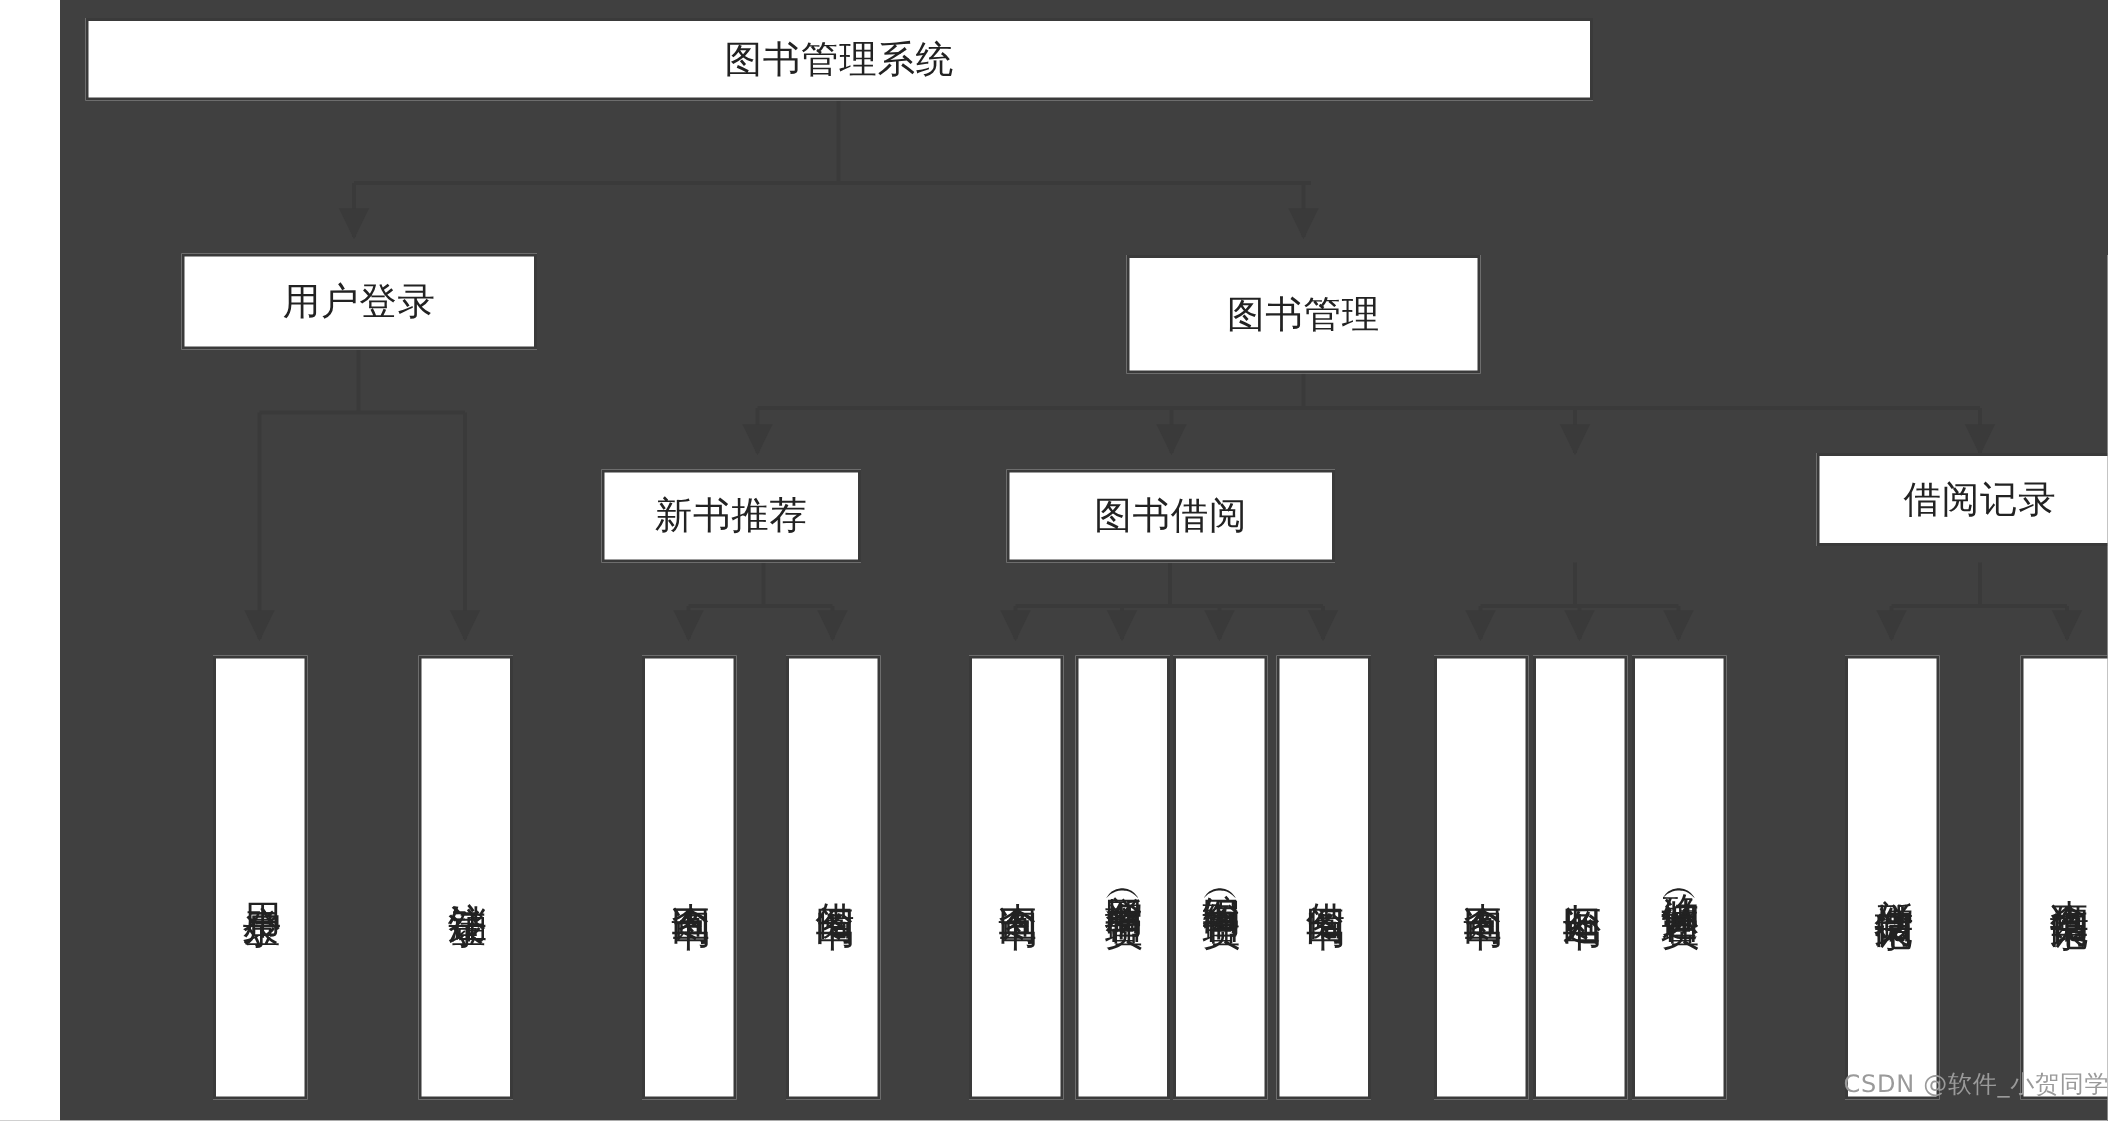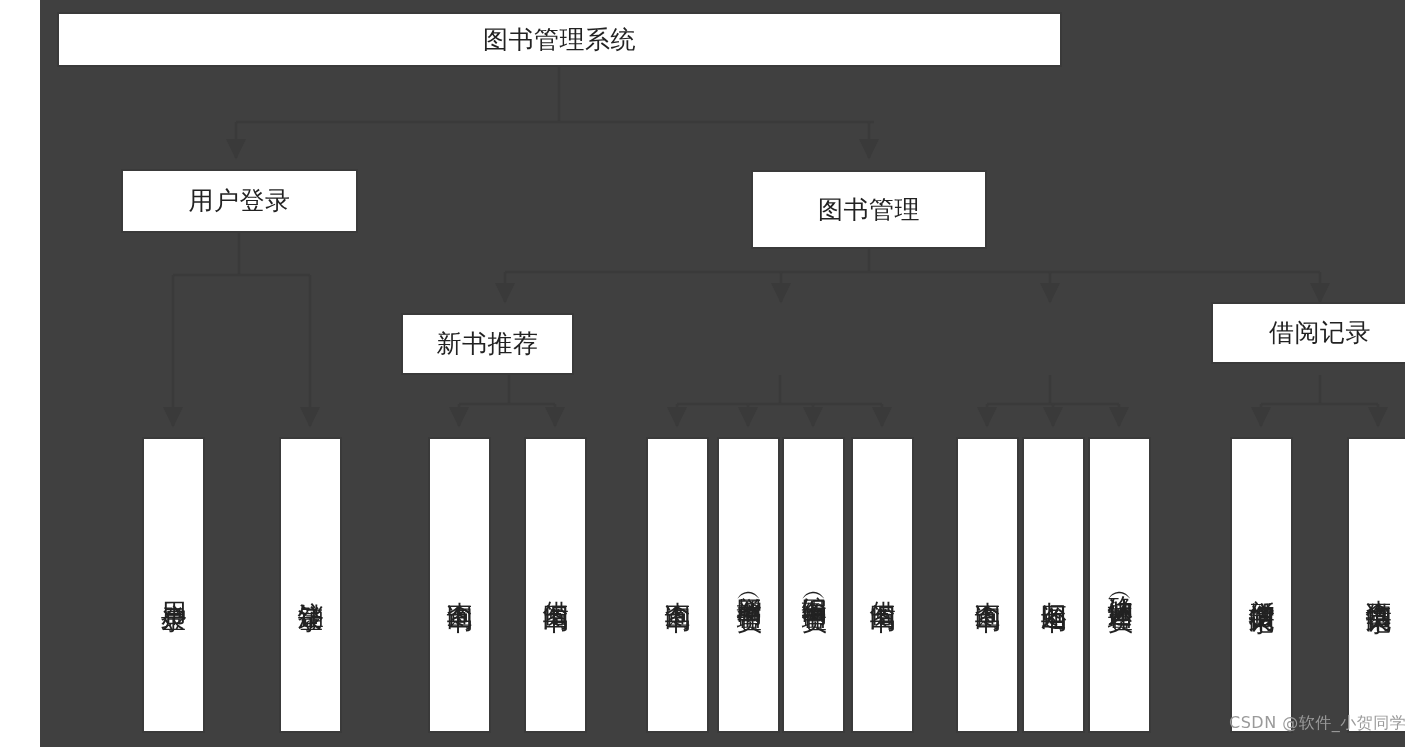--- a/index.html
+++ b/index.html
@@ -138,20 +138,23 @@
   <div class="node horiz" style="left:81px; top:169px; width:237px; height:64px;">
     <span class="label">用户登录</span>
   </div>
   <div class="node horiz" style="left:711px; top:170px; width:236px; height:79px;">
     <span class="label">图书管理</span>
   </div>
 
   <div class="node horiz" style="left:361px; top:313px; width:173px; height:62px;">
     <span class="label">新书推荐</span>
   </div>
+  <div class="node horiz" style="left:631px; top:313px; width:219px; height:62px;">
+    <span class="label">图书借阅</span>
+  </div>
   <div class="node horiz" style="left:1171px; top:302px; width:218px; height:62px;">
     <span class="label">借阅记录</span>
   </div>
 
   <div class="node vert" style="left:102px; top:437px; width:63px; height:296px;">
     <span class="label">用户登录</span>
   </div>
   <div class="node vert" style="left:239px; top:437px; width:63px; height:296px;">
     <span class="label">注销登录</span>
   </div>

